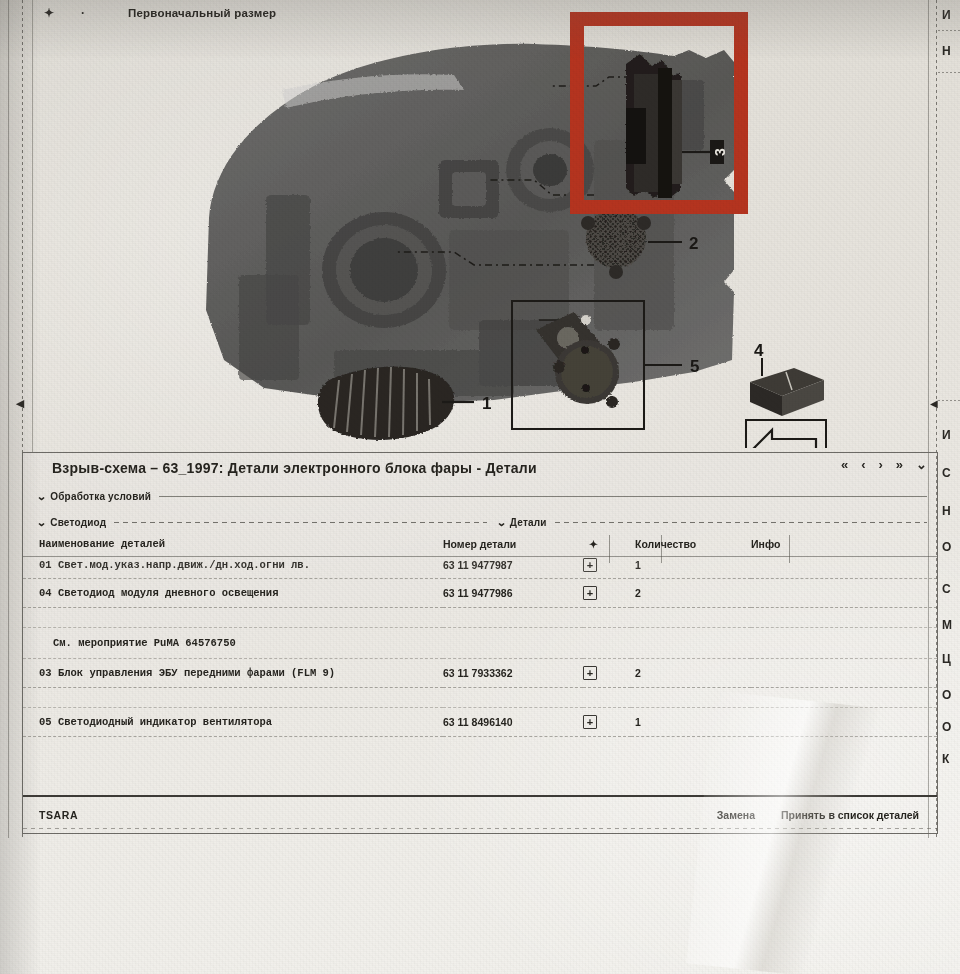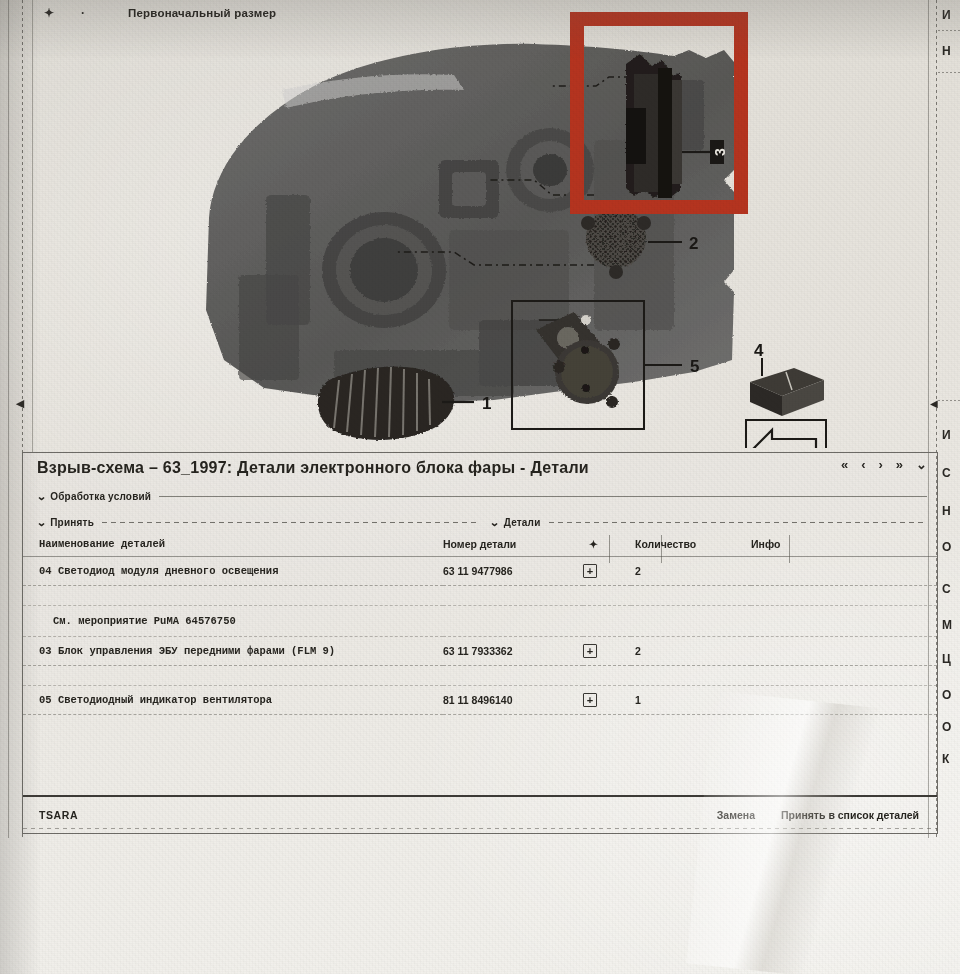--- a/index.html
+++ b/index.html
@@ -120,21 +120,21 @@
     position: absolute; left: 22px; top: 452px; right: 22px; height: 382px;
     border: 1px solid #6d6b66;
     background: rgba(255,255,255,0.035);
   }
   #panel-header {
     position: relative; height: 30px;
     display: flex; align-items: center;
     padding-left: 14px; padding-right: 10px;
   }
   #panel-title {
-    font-size: 16px; font-weight: 700; color: #26241f; letter-spacing: .25px;
+    font-size: 14px; font-weight: 700; color: #26241f; letter-spacing: .25px; margin-left: 15px;
   }
   #panel-nav {
     position: absolute; right: 10px; top: 5px;
     display: flex; align-items: center; gap: 13px;
     font-size: 13px; color: #2a2824; font-weight: 700;
   }
   #panel-nav span { cursor: default; line-height: 1; }
 
   .section-row {
     position: relative; height: 26px;
@@ -391,21 +391,21 @@
     </div>
 
     <div class="section-row">
       <span class="chev">⌄</span>
       <span class="sect-label">Обработка условий</span>
       <span class="sect-rule-solid"></span>
     </div>
 
     <div class="section-row two">
       <span class="chev">⌄</span>
-      <span class="sect-label">Принять</span>
+      <span class="sect-label">Светодиод</span>
       <span class="sect-rule-dash"></span>
       <span class="chev">⌄</span>
       <span class="sect-label">Детали</span>
       <span class="sect-rule-dash"></span>
     </div>
 
     <div class="vdiv" style="left:586px"></div>
     <div class="vdiv" style="left:638px"></div>
     <div class="vdiv" style="left:766px"></div>
 
@@ -414,20 +414,27 @@
         <thead>
           <tr>
             <th class="c-name">Наименование деталей</th>
             <th class="c-num">Номер детали</th>
             <th class="c-plus">✦</th>
             <th class="c-qty">Количество</th>
             <th class="c-info">Инфо</th>
           </tr>
         </thead>
         <tbody>
+          <tr class="clipped">
+            <td class="c-name">01 Свет.мод.указ.напр.движ./дн.ход.огни лв.</td>
+            <td class="c-num">63 11 9477987</td>
+            <td class="c-plus"><span class="plusbox">+</span></td>
+            <td class="c-qty">1</td>
+            <td class="c-info"></td>
+          </tr>
           <tr>
             <td class="c-name">04 Светодиод модуля дневного освещения</td>
             <td class="c-num">63 11 9477986</td>
             <td class="c-plus"><span class="plusbox">+</span></td>
             <td class="c-qty">2</td>
             <td class="c-info"></td>
           </tr>
           <tr class="spacer">
             <td colspan="5"></td>
           </tr>
@@ -439,21 +446,21 @@
             <td class="c-num">63 11 7933362</td>
             <td class="c-plus"><span class="plusbox">+</span></td>
             <td class="c-qty">2</td>
             <td class="c-info"></td>
           </tr>
           <tr class="spacer">
             <td colspan="5"></td>
           </tr>
           <tr>
             <td class="c-name">05 Светодиодный индикатор вентилятора</td>
-            <td class="c-num">81 11 8496140</td>
+            <td class="c-num">63 11 8496140</td>
             <td class="c-plus"><span class="plusbox">+</span></td>
             <td class="c-qty">1</td>
             <td class="c-info"></td>
           </tr>
         </tbody>
       </table>
     </div>
 
     <div id="panel-footer">
       <span id="footer-left">TSARA</span>

